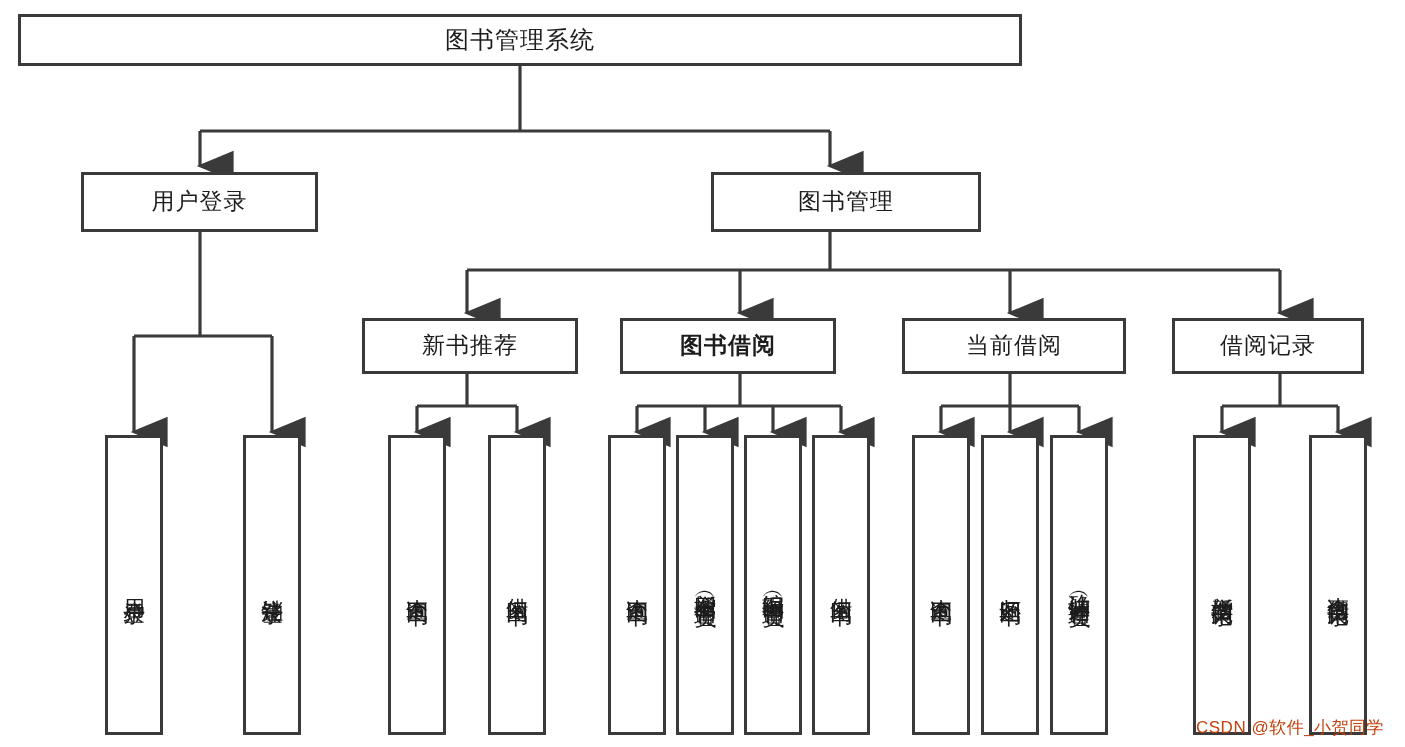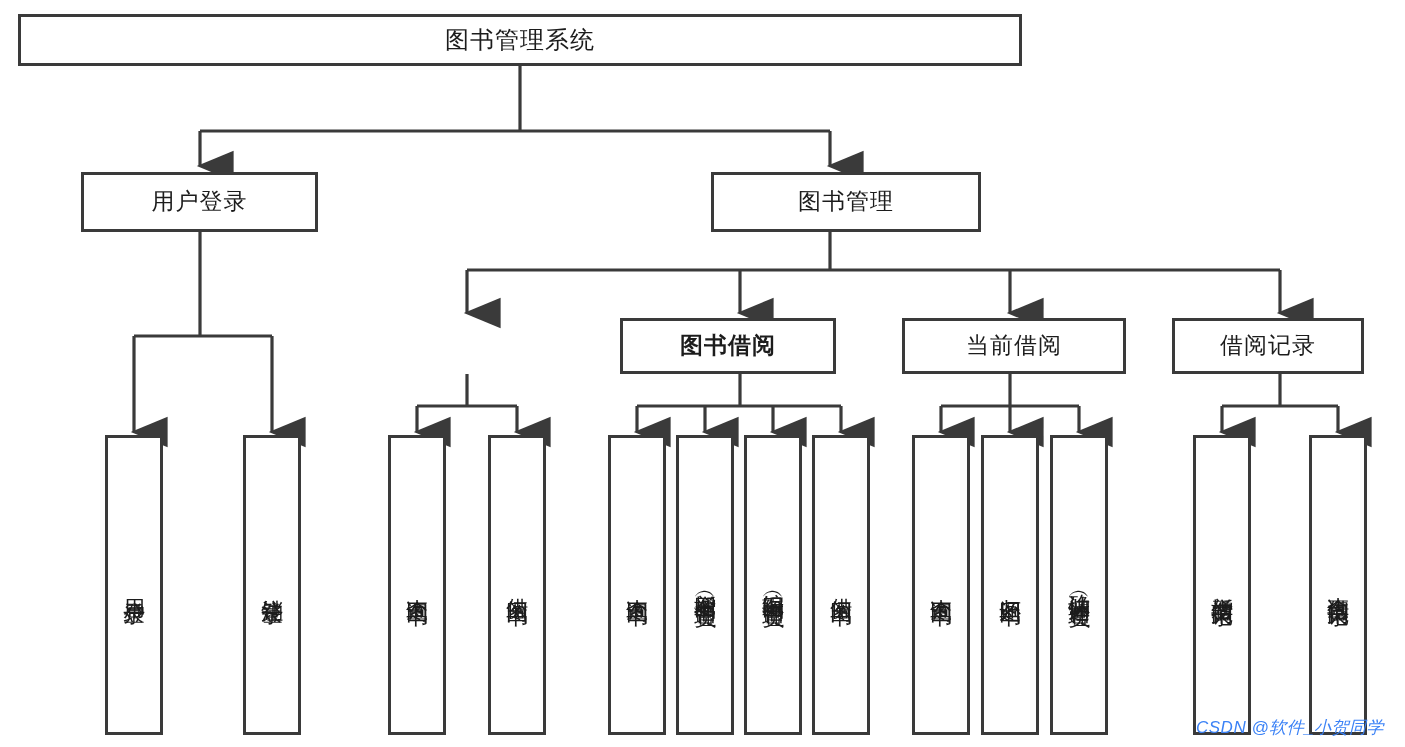--- a/index.html
+++ b/index.html
@@ -56,25 +56,24 @@
   }
   .node.v .vlabel {
     writing-mode: vertical-rl;
     text-orientation: upright;
     display: block;
     white-space: nowrap;
   }
   .watermark {
     position: absolute;
     font-size: 17px;
-    color: #3b82f6;
+    color: #c2410c;
     letter-spacing: 0.5px;
     white-space: nowrap;
     user-select: none;
-    font-style: italic;
   }
 </style>
 </head>
 <body>
 
 <div id="canvas">
 
   <svg id="wires" viewBox="0 0 1405 747">
     <defs>
       <marker id="arrow" viewBox="0 0 12 12" refX="6" refY="10.5" markerWidth="12" markerHeight="12" orient="auto-start-reverse">
@@ -131,20 +130,23 @@
     <span>图书管理系统</span>
   </div>
 
   <div class="node h" style="left:81px; top:172px; width:237px; height:60px;">
     <span>用户登录</span>
   </div>
   <div class="node h" style="left:711px; top:172px; width:270px; height:60px;">
     <span>图书管理</span>
   </div>
 
+  <div class="node h" style="left:362px; top:318px; width:216px; height:56px;">
+    <span>新书推荐</span>
+  </div>
   <div class="node h" style="left:620px; top:318px; width:216px; height:56px;font-weight:bold;">
     <span>图书借阅</span>
   </div>
   <div class="node h" style="left:902px; top:318px; width:224px; height:56px;">
     <span>当前借阅</span>
   </div>
   <div class="node h" style="left:1172px; top:318px; width:192px; height:56px;">
     <span>借阅记录</span>
   </div>
 

